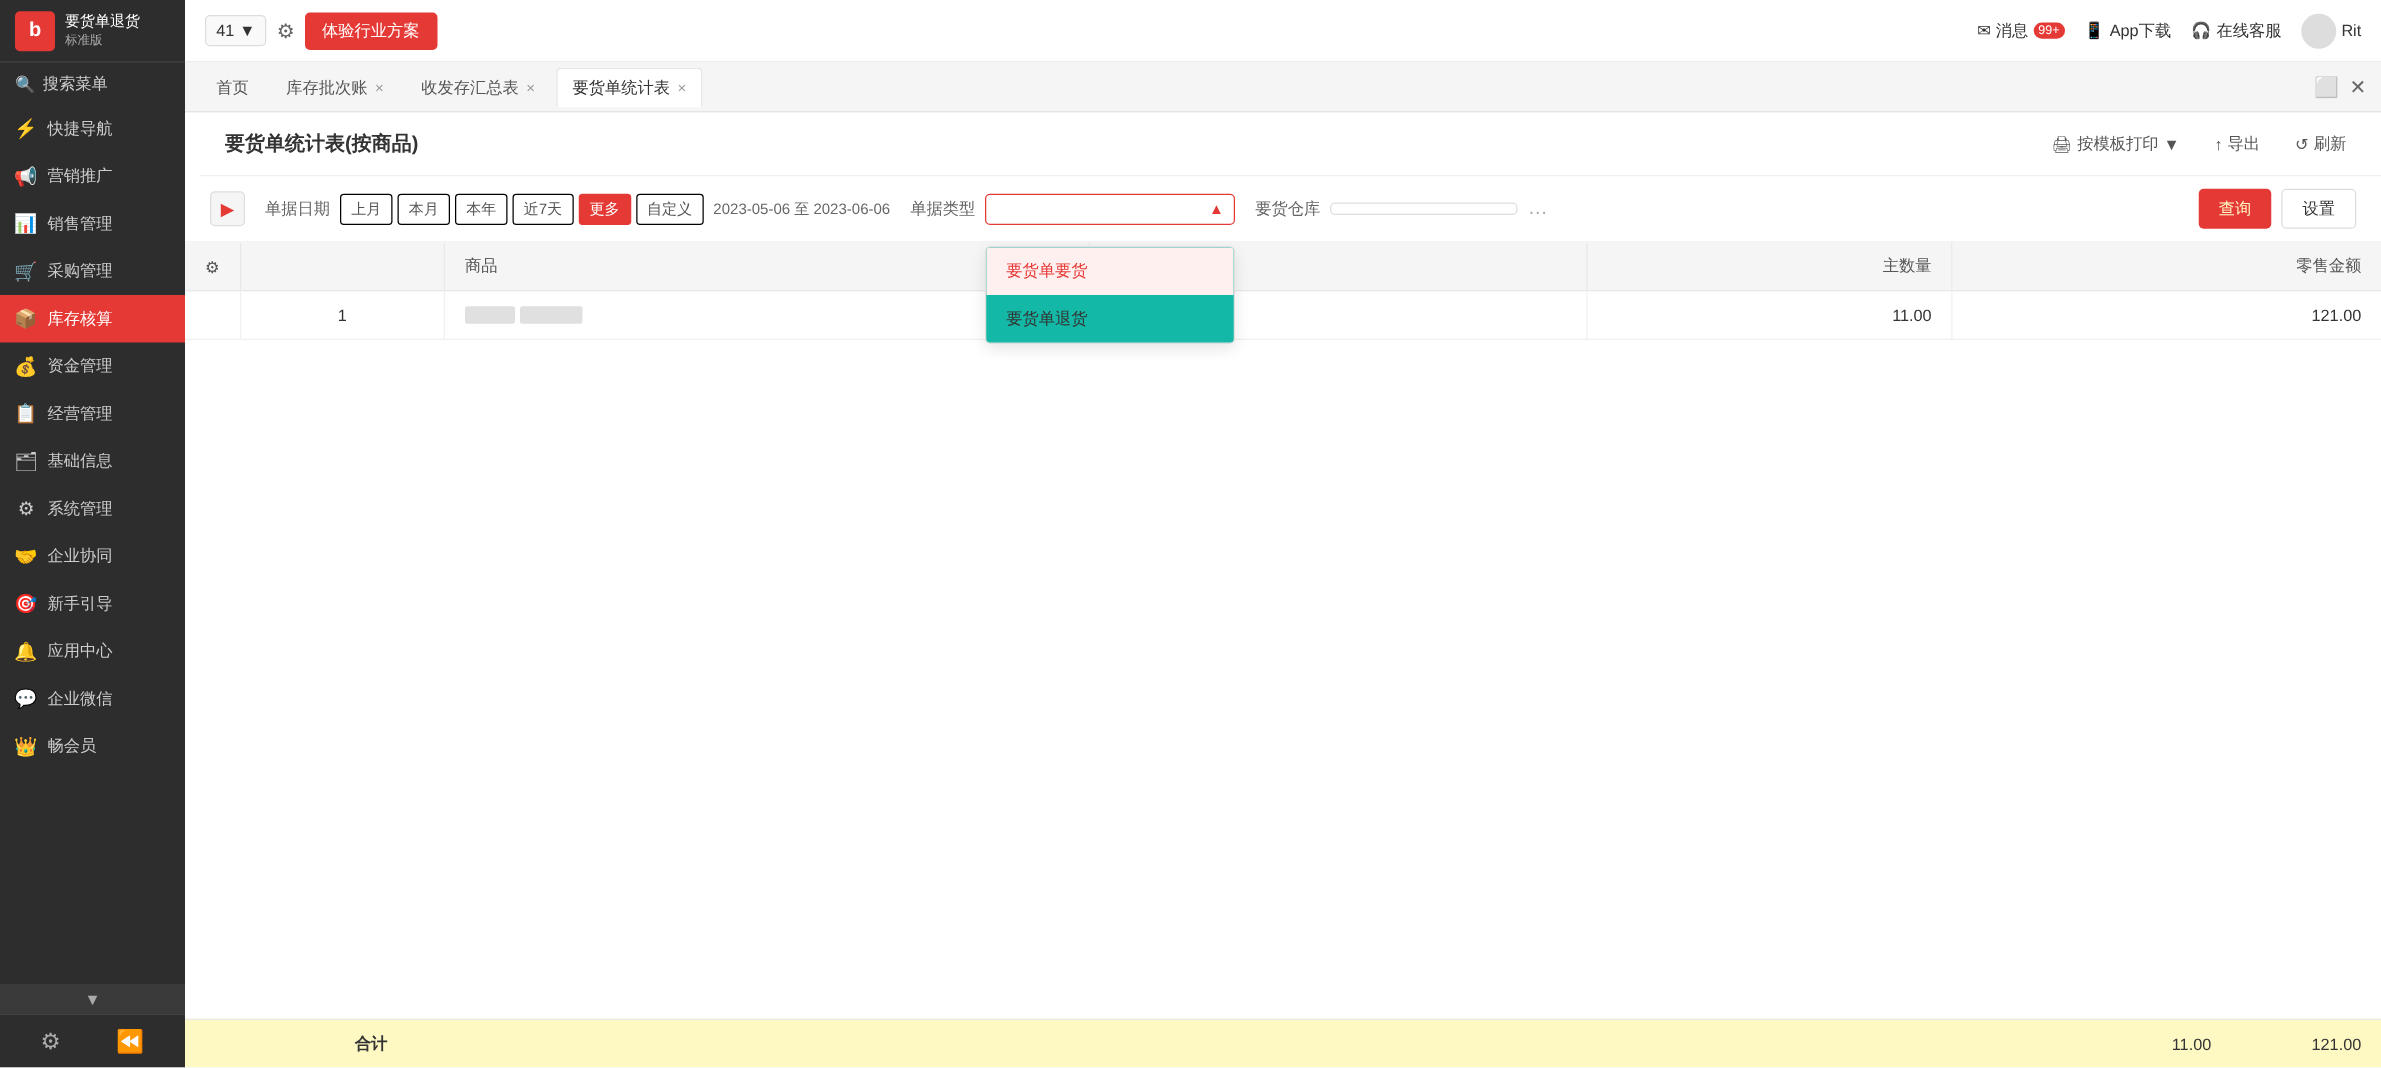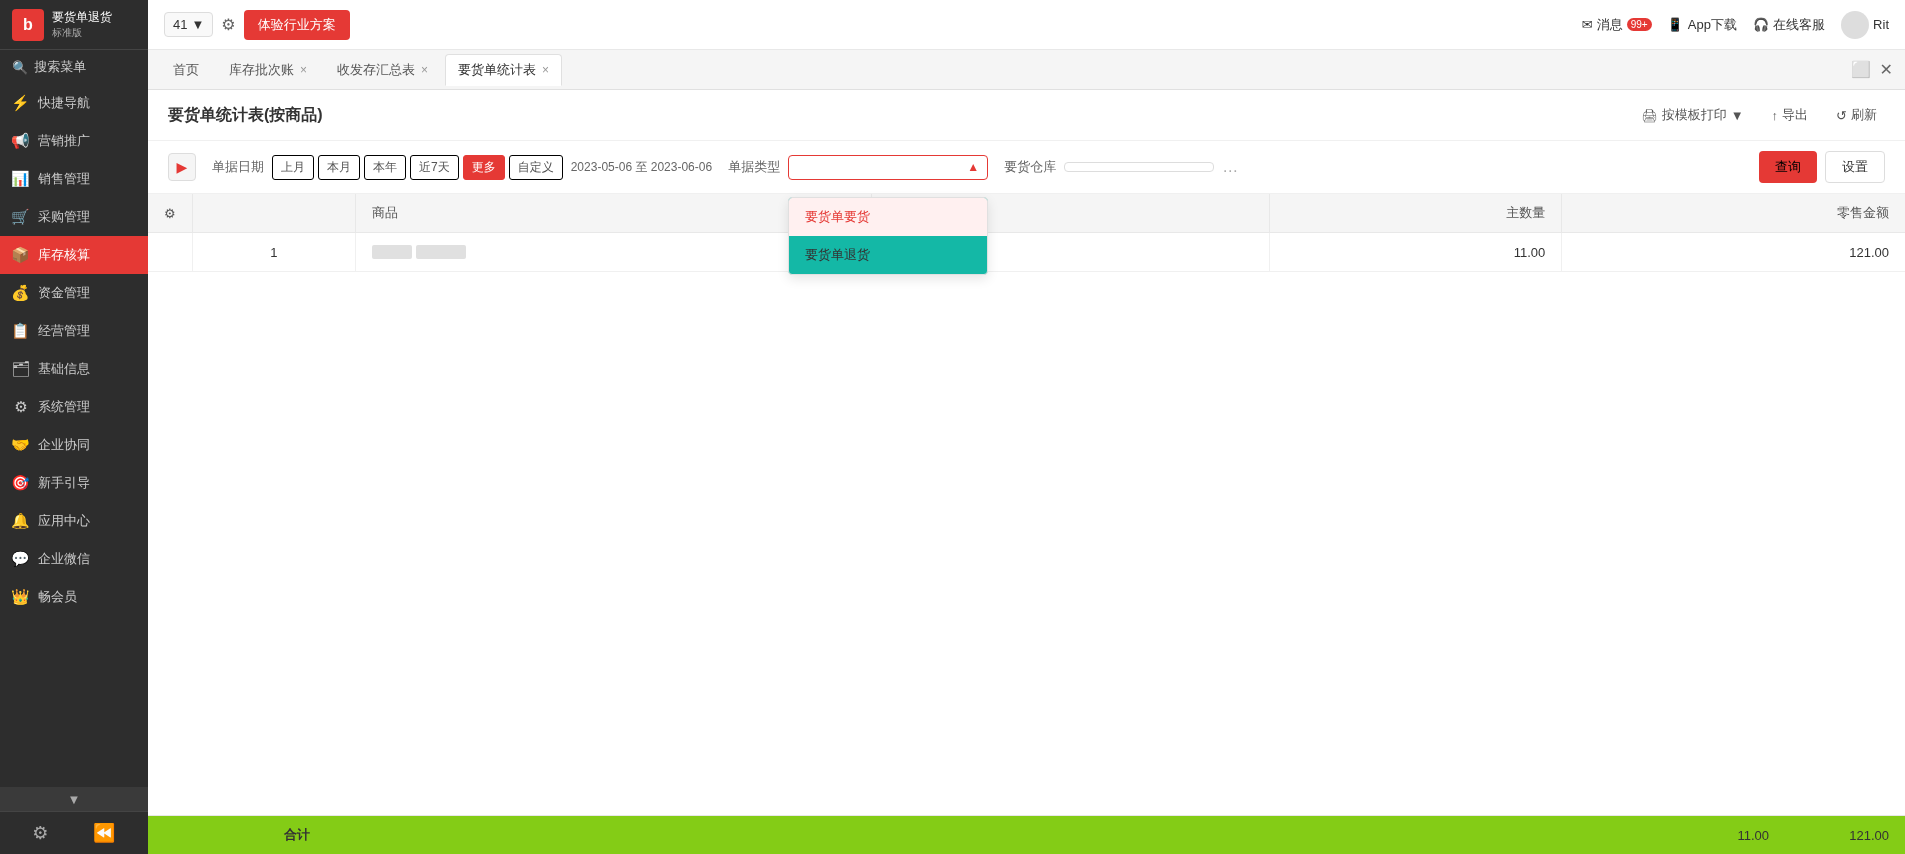--- a/index.html
+++ b/index.html
@@ -238,20 +238,21 @@
       flex-direction: column;
     }
 
     
     .page-header {
       display: flex;
       align-items: center;
       justify-content: space-between;
       padding: 12px 20px;
       border-bottom: 1px solid #f0f0f0;
+      margin-left: 12px;
     }
     .page-title {
       font-size: 16px;
       font-weight: bold;
       color: #333;
     }
     .page-header-actions {
       display: flex;
       align-items: center;
       gap: 12px;
@@ -262,21 +263,21 @@
       gap: 4px;
       color: #555;
       cursor: pointer;
       font-size: 13px;
       border: none;
       background: none;
       padding: 4px 8px;
     }
     .btn-primary {
       background: #e53935;
-      color: #000000;
+      color: #fef9c3;
       border: none;
       border-radius: 4px;
       padding: 6px 16px;
       cursor: pointer;
       font-size: 13px;
     }
     .btn-settings {
       background: #fff;
       color: #333;
       border: 1px solid #ddd;
@@ -454,21 +455,21 @@
       gap: 4px;
     }
     .placeholder-block {
       height: 14px;
       background: #e0e0e0;
       border-radius: 2px;
     }
 
     
     .table-footer {
-      background: #84cc16;
+      background: #fef9c3;
       border-top: 1px solid #e8e8e8;
       padding: 10px 16px;
       display: flex;
       align-items: center;
       font-size: 13px;
       color: #333;
     }
     .footer-label {
       width: 260px;
       font-weight: bold;

